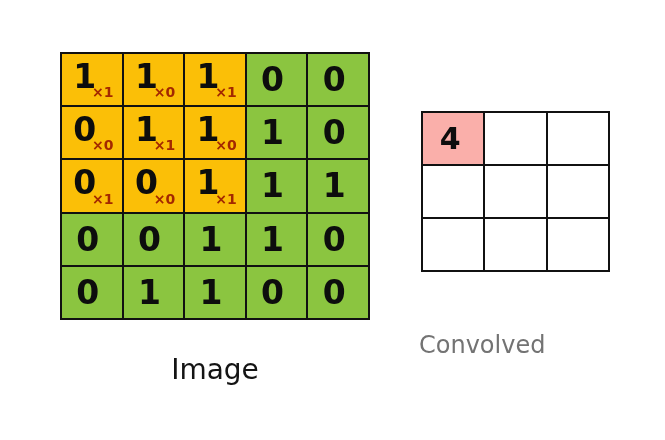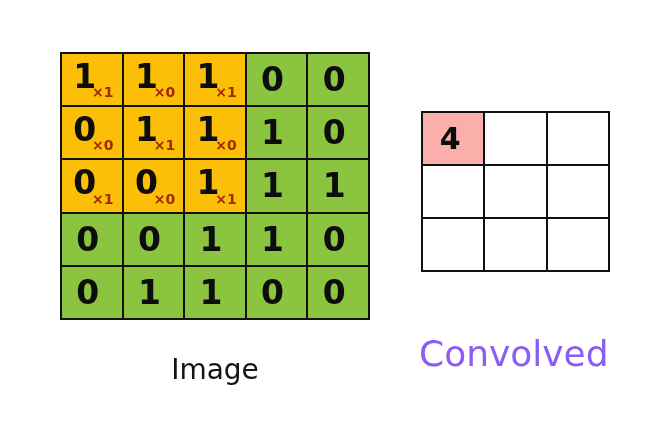--- a/index.html
+++ b/index.html
@@ -119,22 +119,22 @@
     line-height: 1.25;
     letter-spacing: 0px;
   }
   .label-conv {
     position: absolute;
     left: 419px;
     top: 330px;
     width: 240px;
     text-align: left;
     font-family: "DejaVu Sans", sans-serif;
-    font-size: 36px;
-    color: #8b5cf6;
+    font-size: 24px;
+    color: #737373;
     line-height: 1.32;
     letter-spacing: 0px;
   }
   .label-conv .ln { display: block; }
 </style>
 </head>
 <body>
 
 <div id="stage">
 

